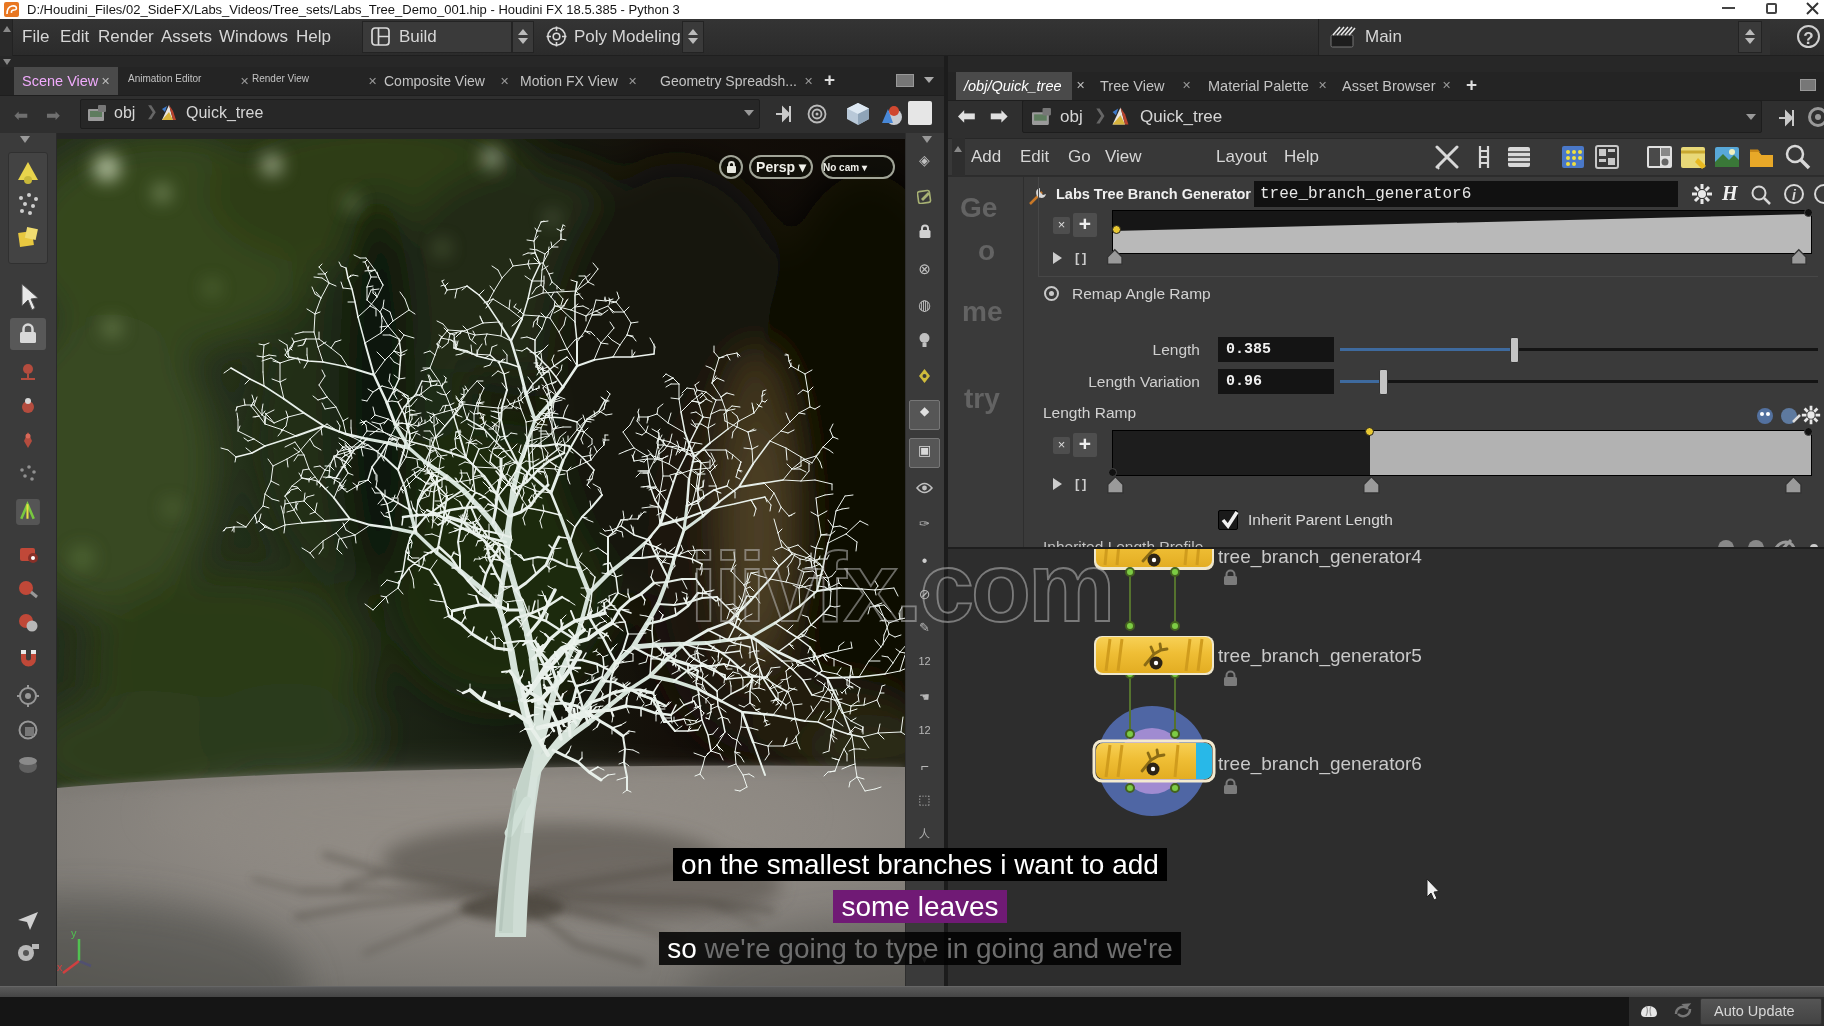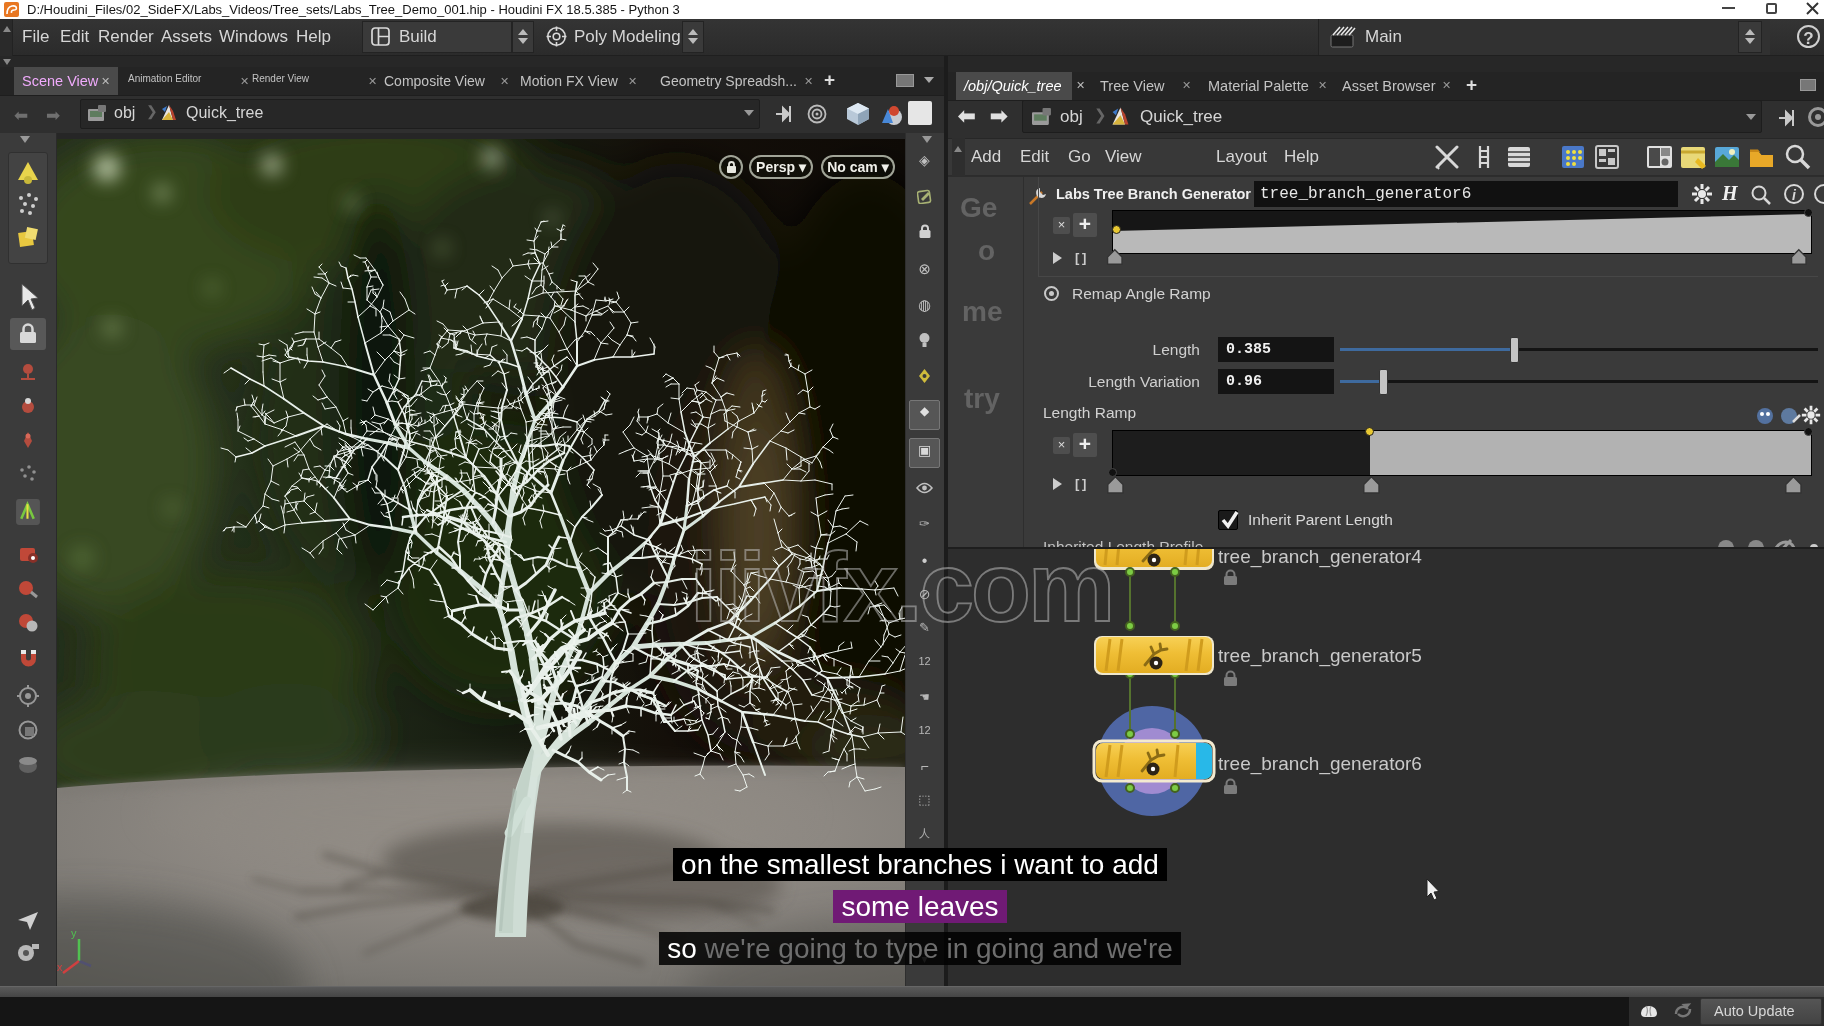--- a/index.html
+++ b/index.html
@@ -335,21 +335,21 @@
     <circle cx="10" cy="13" r="8" fill="#b8b8b8"></circle>
     <circle cx="10" cy="13" r="3" fill="#555"></circle>
     <rect x="16" y="4" width="7" height="5" fill="#b8b8b8"></rect>
   </svg>
 <div class="abs" style="left:719px;top:155px;width:24px;height:24px;border:2px solid rgba(210,215,200,0.75);border-radius:50%;background:rgba(20,22,14,0.45);"></div>
 <svg class="abs" style="left:726px;top:160px" width="11" height="14" viewBox="0 0 11 14">
     <rect x="1" y="6" width="9" height="7" rx="1" fill="#e8e8e0"></rect>
     <path d="M3 6 V4.5 a2.5 2.5 0 0 1 5 0 V6" fill="none" stroke="#e8e8e0" stroke-width="1.8"></path>
   </svg>
 <div class="abs" style="left:749px;top:155px;width:64px;height:24px;border:2px solid rgba(210,215,200,0.75);border-radius:12px;background:rgba(20,22,14,0.45);color:#f0f0ea;font-size:14px;font-weight:bold;text-align:center;line-height:21px;">Persp ▾</div>
-<div class="abs" style="left:821px;top:155px;width:74px;height:24px;border:2px solid rgba(210,215,200,0.75);border-radius:12px;background:rgba(20,22,14,0.45);color:#f0f0ea;font-size:14px;font-weight:bold;text-align:center;line-height:21px;">No cam ▾</div>
+<div class="abs" style="left:821px;top:155px;width:74px;height:24px;border:2px solid rgba(210,215,200,0.75);border-radius:12px;background:rgba(20,22,14,0.45);color:#f0f0ea;font-size:10px;font-weight:bold;line-height:21px;">No cam ▾</div>
 <div class="abs" style="left:905px;top:133px;width:39px;height:853px;background:#3a3a3a;border-left:1px solid #2e2e2e;"></div>
 <div class="abs" style="left:922px;top:136px;width:0;height:0;border-left:5px solid transparent;border-right:5px solid transparent;border-top:7px solid #999;"></div>
 <div class="abs" style="left:909px;top:152px;width:31px;text-align:center;font-size:14px;color:#c0c0c0;">◈</div>
 <div class="abs" style="left:909px;top:188px;width:31px;text-align:center;"><svg width="16" height="16" viewBox="0 0 16 16">
       <rect x="1" y="3" width="12" height="12" rx="2" transform="rotate(-8 7 9)" fill="none" stroke="#a8b274" stroke-width="1.6"></rect>
       <path d="M4 11 L11 4 L13 6 L6 13 Z" fill="#a8b274"></path>
     </svg></div>
 <div class="abs" style="left:909px;top:224px;width:31px;text-align:center;"><svg width="14" height="15" viewBox="0 0 14 15">
       <rect x="1.5" y="6" width="11" height="8" rx="1.5" fill="#d0d0d0"></rect>
       <path d="M4 6 V4.5 a3 3 0 0 1 6 0 V6" fill="none" stroke="#d0d0d0" stroke-width="2"></path>

